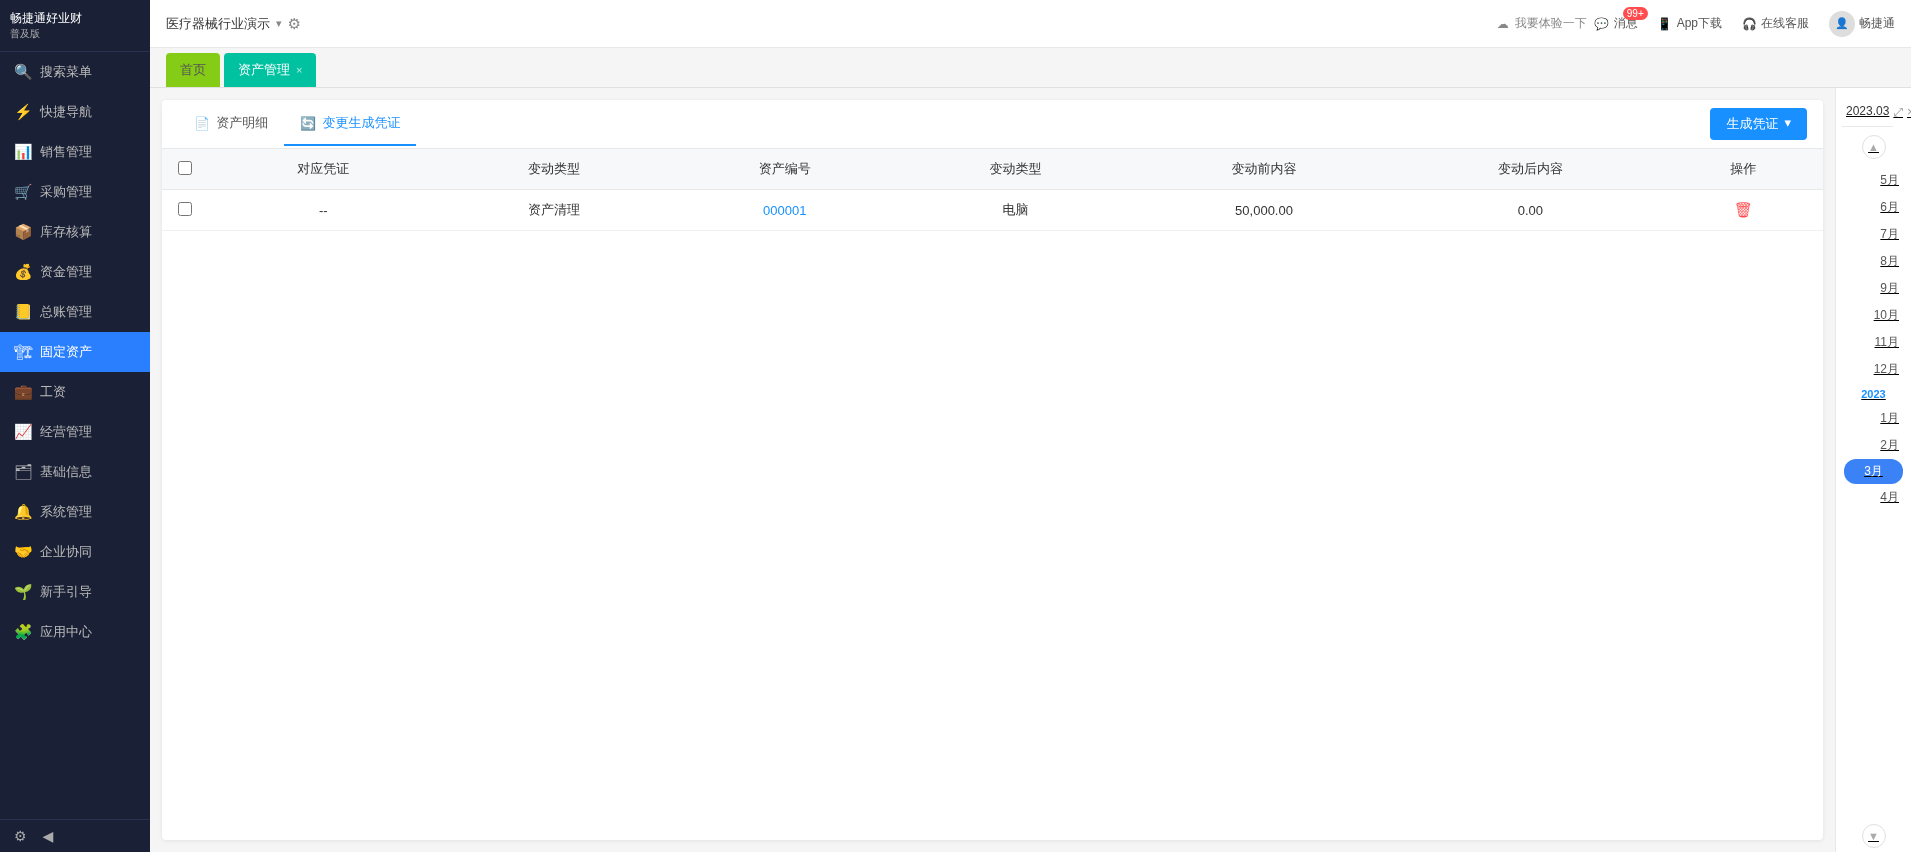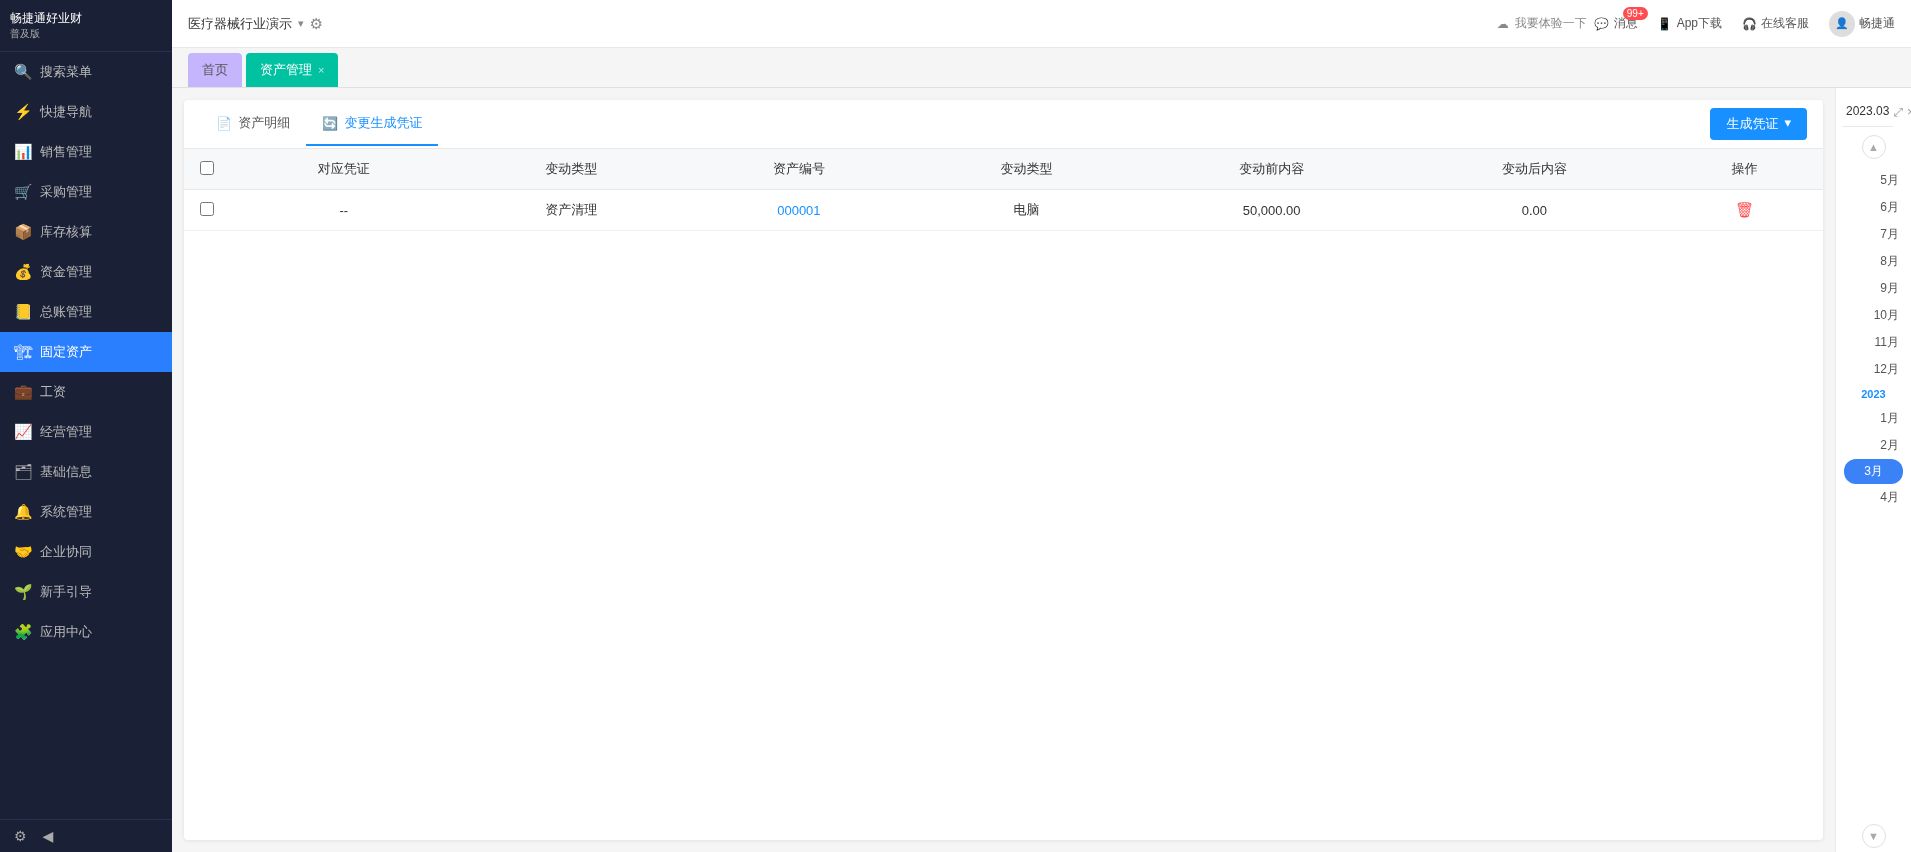--- a/index.html
+++ b/index.html
@@ -1,20 +1,20 @@
 <!DOCTYPE html>
 <html><head>
   <meta charset="utf-8">
   <style>
     * { box-sizing: border-box; margin: 0; padding: 0; }
     body { font-family: 'Microsoft YaHei', sans-serif; font-size: 13px; background: #f5f5f5; display: flex; height: 852px; overflow: hidden; }
 
     
     .sidebar {
-      width: 172px;
+      width: 150px;
       background: #1a2035;
       color: #ccc;
       display: flex;
       flex-direction: column;
       flex-shrink: 0;
       height: 100%;
     }
     .sidebar-header {
       background: #1a2035;
       padding: 10px 10px;
@@ -148,21 +148,21 @@
     }
     .tab {
       height: 34px;
       padding: 0 14px;
       display: flex;
       align-items: center;
       border-radius: 4px 4px 0 0;
       cursor: pointer;
       font-size: 13px;
       color: #555;
-      background: #c4b5fd;
+      background: #84cc16;
       gap: 6px;
     }
     .tab.active {
       background: #00c2a0;
       color: #fff;
     }
     .tab-close {
       font-size: 11px;
       cursor: pointer;
       opacity: 0.7;
@@ -290,20 +290,21 @@
 
     
     .calendar-panel {
       width: 76px;
       background: #fff;
       border-left: 1px solid #e8e8e8;
       display: flex;
       flex-direction: column;
       position: relative;
       overflow: hidden;
+      text-decoration: underline;
     }
     .calendar-panel-header {
       background: #fff;
       padding: 8px 4px;
       font-size: 11px;
       color: #333;
       text-align: center;
       border-bottom: 1px solid #e8e8e8;
     }
     .calendar-scroll {

